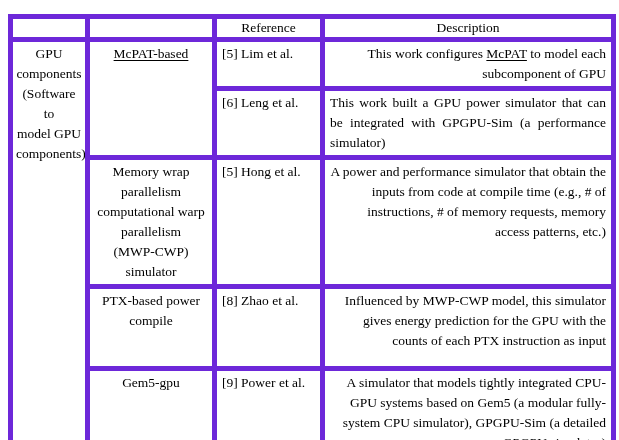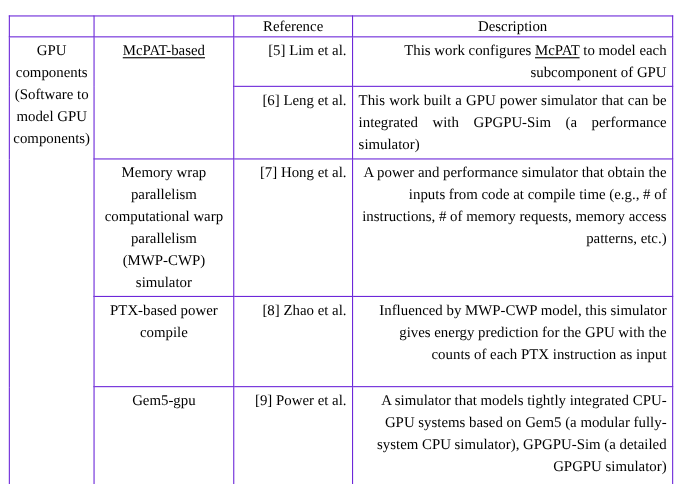--- a/index.html
+++ b/index.html
@@ -18,38 +18,38 @@
   }
   table.doc-table {
     position: absolute;
     left: 8px;
     top: 14px;
     width: 603px;
     border-collapse: collapse;
     table-layout: fixed;
   }
   td {
-    border: 1px solid #6d28d9;
+    border: 5px solid #6d28d9;
     vertical-align: top;
     font-size: 13.5px;
     line-height: 20px;
     padding: 2px 5px;
     overflow: hidden;
   }
   tr.hdr td {
     text-align: center;
     padding: 0 4px;
     line-height: 18px;
   }
   td.group, td.cat {
     text-align: center;
     padding: 2px 3px;
   }
   td.ref {
-    text-align: right;
+    text-align: left;
   }
   td.desc {
     text-align: right;
   }
   td.desc.justify {
     text-align: justify;
   }
   .sp {
     text-decoration-line: underline;
     text-decoration-style: wavy;
@@ -94,21 +94,21 @@
       <td class="desc justify">This work built a GPU power simulator that can be integrated with GPGPU-Sim (a performance simulator)</td>
     </tr>
     <tr style="height:100px">
       <td class="cat">
         <div>Memory wrap</div>
         <div>parallelism</div>
         <div>computational warp</div>
         <div>parallelism</div>
         <div>(MWP-CWP) simulator</div>
       </td>
-      <td class="ref">[7] Hong et al.</td>
+      <td class="ref">[5] Hong et al.</td>
       <td class="desc">A power and performance simulator that obtain the inputs from code at compile time (e.g., # of instructions, # of memory requests, memory access patterns, etc.)</td>
     </tr>
     <tr style="height:82px">
       <td class="cat">
         <div>PTX-based power</div>
         <div>compile</div>
       </td>
       <td class="ref">[8] Zhao et al.</td>
       <td class="desc">Influenced by MWP-CWP model, this simulator gives energy prediction for the GPU with the counts of each PTX instruction as input</td>
     </tr>

